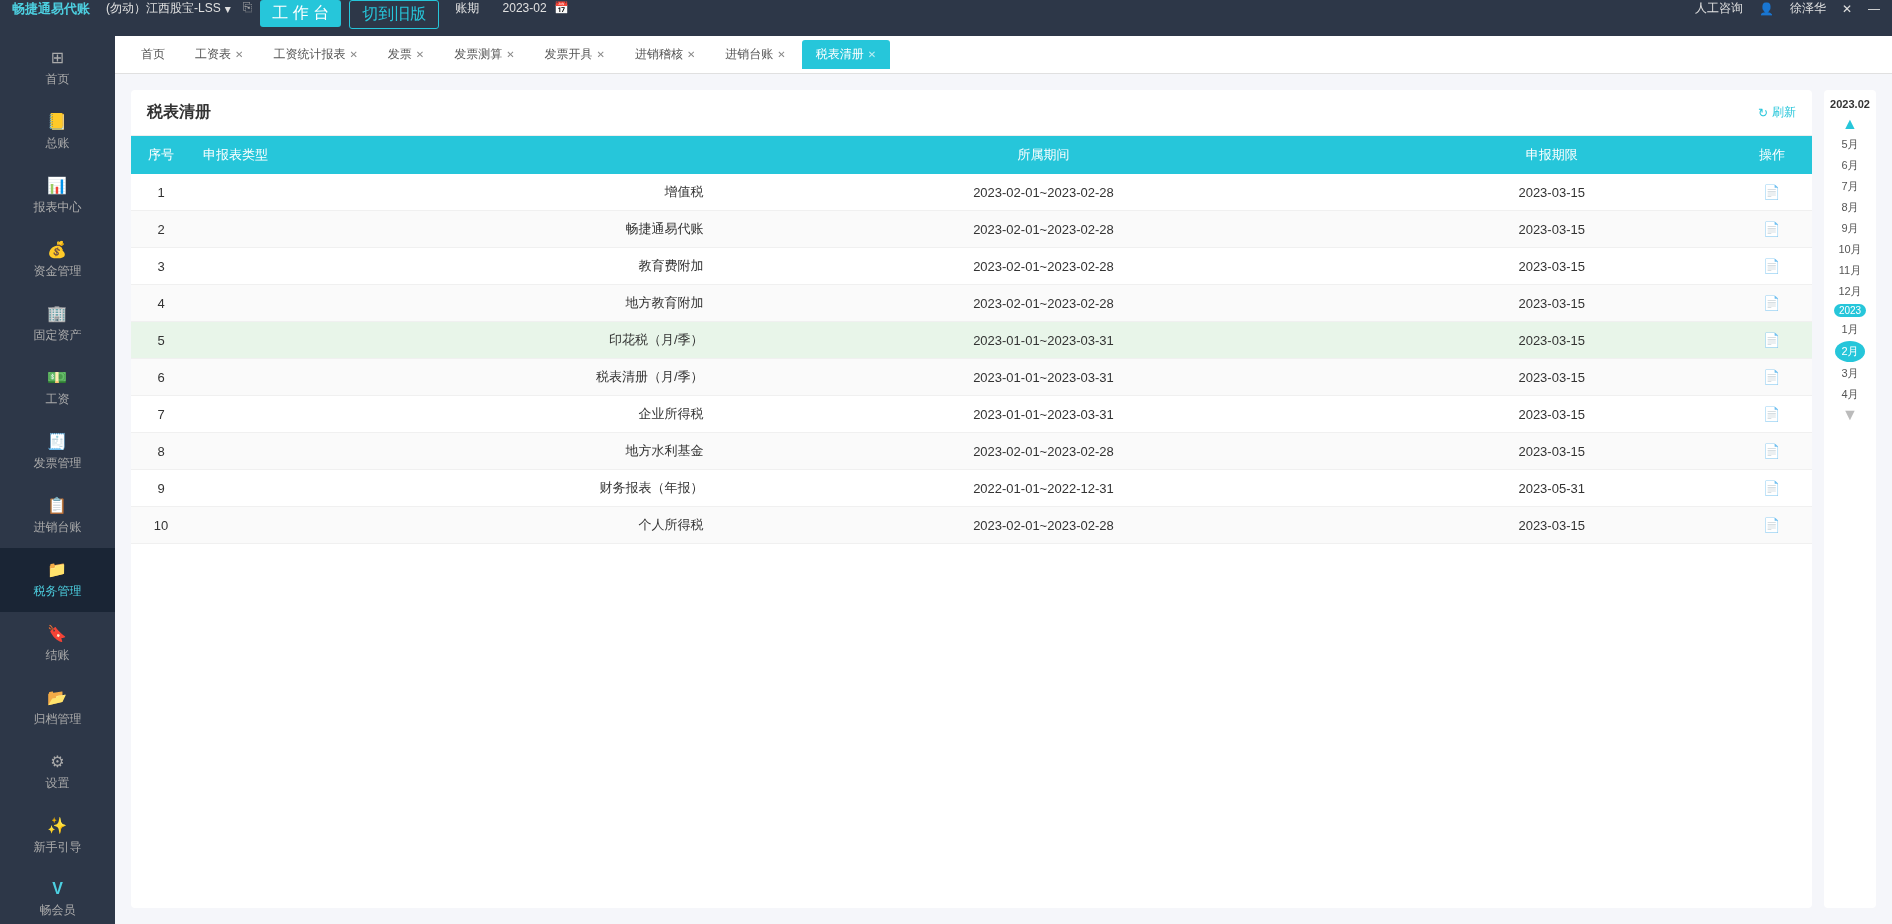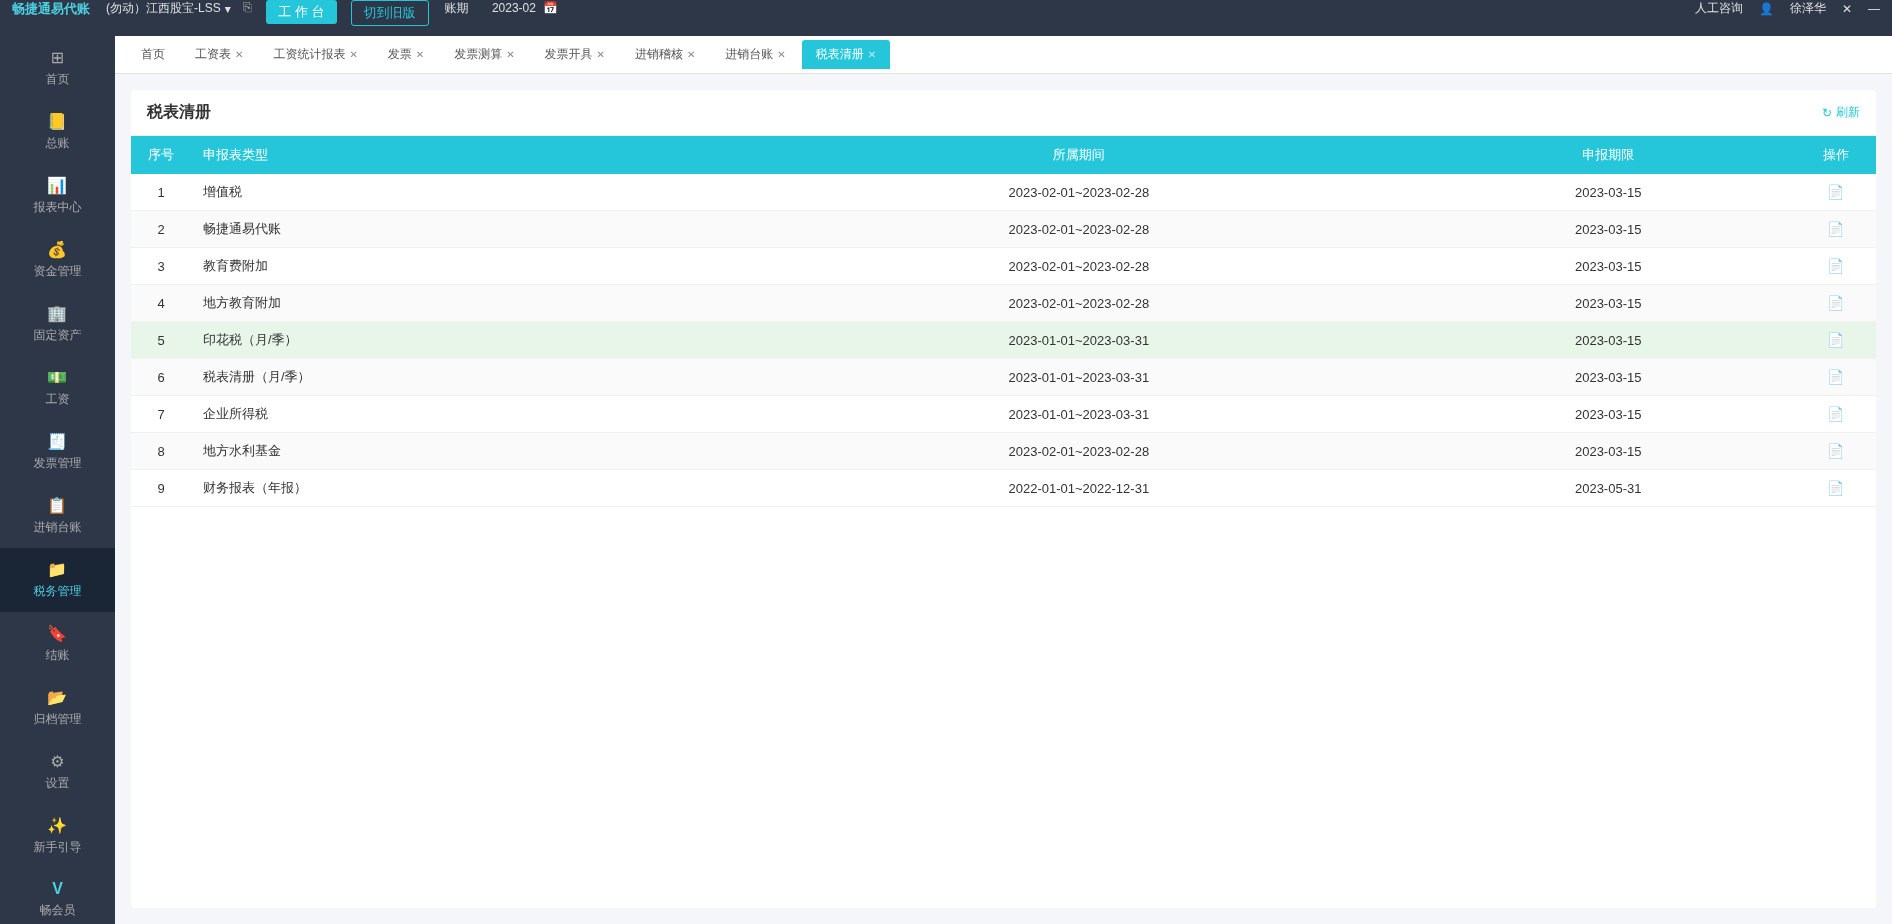--- a/index.html
+++ b/index.html
@@ -2,21 +2,21 @@
 <html><head>
   <meta charset="utf-8">
   <style>
     * { margin: 0; padding: 0; box-sizing: border-box; }
     body { font-family: 'Microsoft YaHei', 'PingFang SC', sans-serif; font-size: 13px; background: #f0f2f5; display: flex; flex-direction: column; height: 100vh; overflow: hidden; }
 
     
     .topbar { background: #2d3748; height: 36px; display: flex; align-items: flex-start; padding: 0 12px; gap: 8px; flex-shrink: 0; }
     .topbar-logo { color: #4dd0e1; font-size: 13px; font-weight: bold; }
     .topbar-company { color: #e0e0e0; font-size: 12px; margin-left: 8px; display: flex; align-items: center; gap: 4px; }
-    .topbar-btn { background: #26c6da; color: white; border: none; padding: 3px 12px; border-radius: 3px; font-size: 13px; cursor: pointer; margin-left: 6px; }
+    .topbar-btn { background: #26c6da; color: white; border: none; padding: 3px 12px; border-radius: 3px; font-size: 16px; cursor: pointer; }
     .topbar-btn.outline { background: transparent; border: 1px solid #26c6da; color: #26c6da; }
     .topbar-period { color: #e0e0e0; font-size: 12px; margin-left: 8px; }
     .topbar-right { margin-left: auto; display: flex; align-items: center; gap: 16px; color: #e0e0e0; font-size: 12px; }
 
     
     .main-layout { display: flex; flex: 1; overflow: hidden; }
 
     
     .sidebar { width: 115px; background: #2d3748; color: #ccc; display: flex; flex-direction: column; flex-shrink: 0; }
     .sidebar-item { display: flex; flex-direction: column; align-items: center; padding: 12px 6px; cursor: pointer; font-size: 12px; color: #aaa; gap: 4px; }
@@ -44,21 +44,21 @@
 
     
     .table-wrapper { flex: 1; overflow-y: auto; }
     table { width: 100%; border-collapse: collapse; }
     thead tr { background: #26c6da; color: white; }
     thead th { padding: 10px 12px; font-weight: normal; font-size: 13px; }
     tbody tr { border-bottom: 1px solid #f0f0f0; }
     tbody tr:nth-child(even) { background: #fafafa; }
     tbody tr.highlighted { background: #e8f5e9; }
     tbody td { padding: 9px 12px; text-align: center; font-size: 13px; color: #333; }
-    tbody td:nth-child(2) { text-align: left; margin-top: 30px; }
+    tbody td:nth-child(2) { text-align: right; margin-top: 30px; }
     .action-icon { color: #90a4ae; cursor: pointer; font-size: 14px; }
 
     
     .calendar-panel { width: 52px; background: white; border-radius: 4px; display: flex; flex-direction: column; align-items: center; padding: 4px 0; overflow: hidden; }
     .calendar-header { font-size: 11px; color: #333; padding: 4px 0; font-weight: bold; }
     .calendar-nav { display: flex; flex-direction: column; align-items: center; width: 100%; }
     .cal-up { color: #26c6da; font-size: 16px; cursor: pointer; line-height: 1; padding: 2px 0; }
     .cal-down { color: #bbb; font-size: 16px; cursor: pointer; line-height: 1; padding: 2px 0; }
     .cal-month { font-size: 11px; color: #555; padding: 3px 0; cursor: pointer; width: 100%; text-align: center; }
     .cal-month.active-month { background: #26c6da; color: white; border-radius: 50%; width: 30px; margin: 1px auto; }
@@ -270,21 +270,48 @@
       <td>2023-03-15</td>
       <td><span class="action-icon">📄</span></td>
     </tr>
                 <tr>
       <td>9</td>
       <td>财务报表（年报）</td>
       <td>2022-01-01~2022-12-31</td>
       <td>2023-05-31</td>
       <td><span class="action-icon">📄</span></td>
     </tr>
+                <tr>
+      <td>10</td>
+      <td>个人所得税</td>
+      <td>2023-02-01~2023-02-28</td>
+      <td>2023-03-15</td>
+      <td><span class="action-icon">📄</span></td>
+    </tr>
               </tbody>
           </table>
         </div>
       </div>
 
+      <div class="calendar-panel">
+        <div class="calendar-header">2023.02</div>
+        <div class="cal-up">▲</div>
+        <div class="calendar-nav" id="cal-nav">
+        <div class="cal-month">5月</div>
+            <div class="cal-month">6月</div>
+            <div class="cal-month">7月</div>
+            <div class="cal-month">8月</div>
+            <div class="cal-month">9月</div>
+            <div class="cal-month">10月</div>
+            <div class="cal-month">11月</div>
+            <div class="cal-month">12月</div>
+            <div class="cal-year-badge">2023</div>
+            <div class="cal-month">1月</div>
+            <div class="cal-month active-month">2月</div>
+            <div class="cal-month">3月</div>
+            <div class="cal-month">4月</div>
+          </div>
+        <div class="cal-down">▼</div>
+      </div>
 
     </div>
   </div>
 </div>
 
 </body></html>

